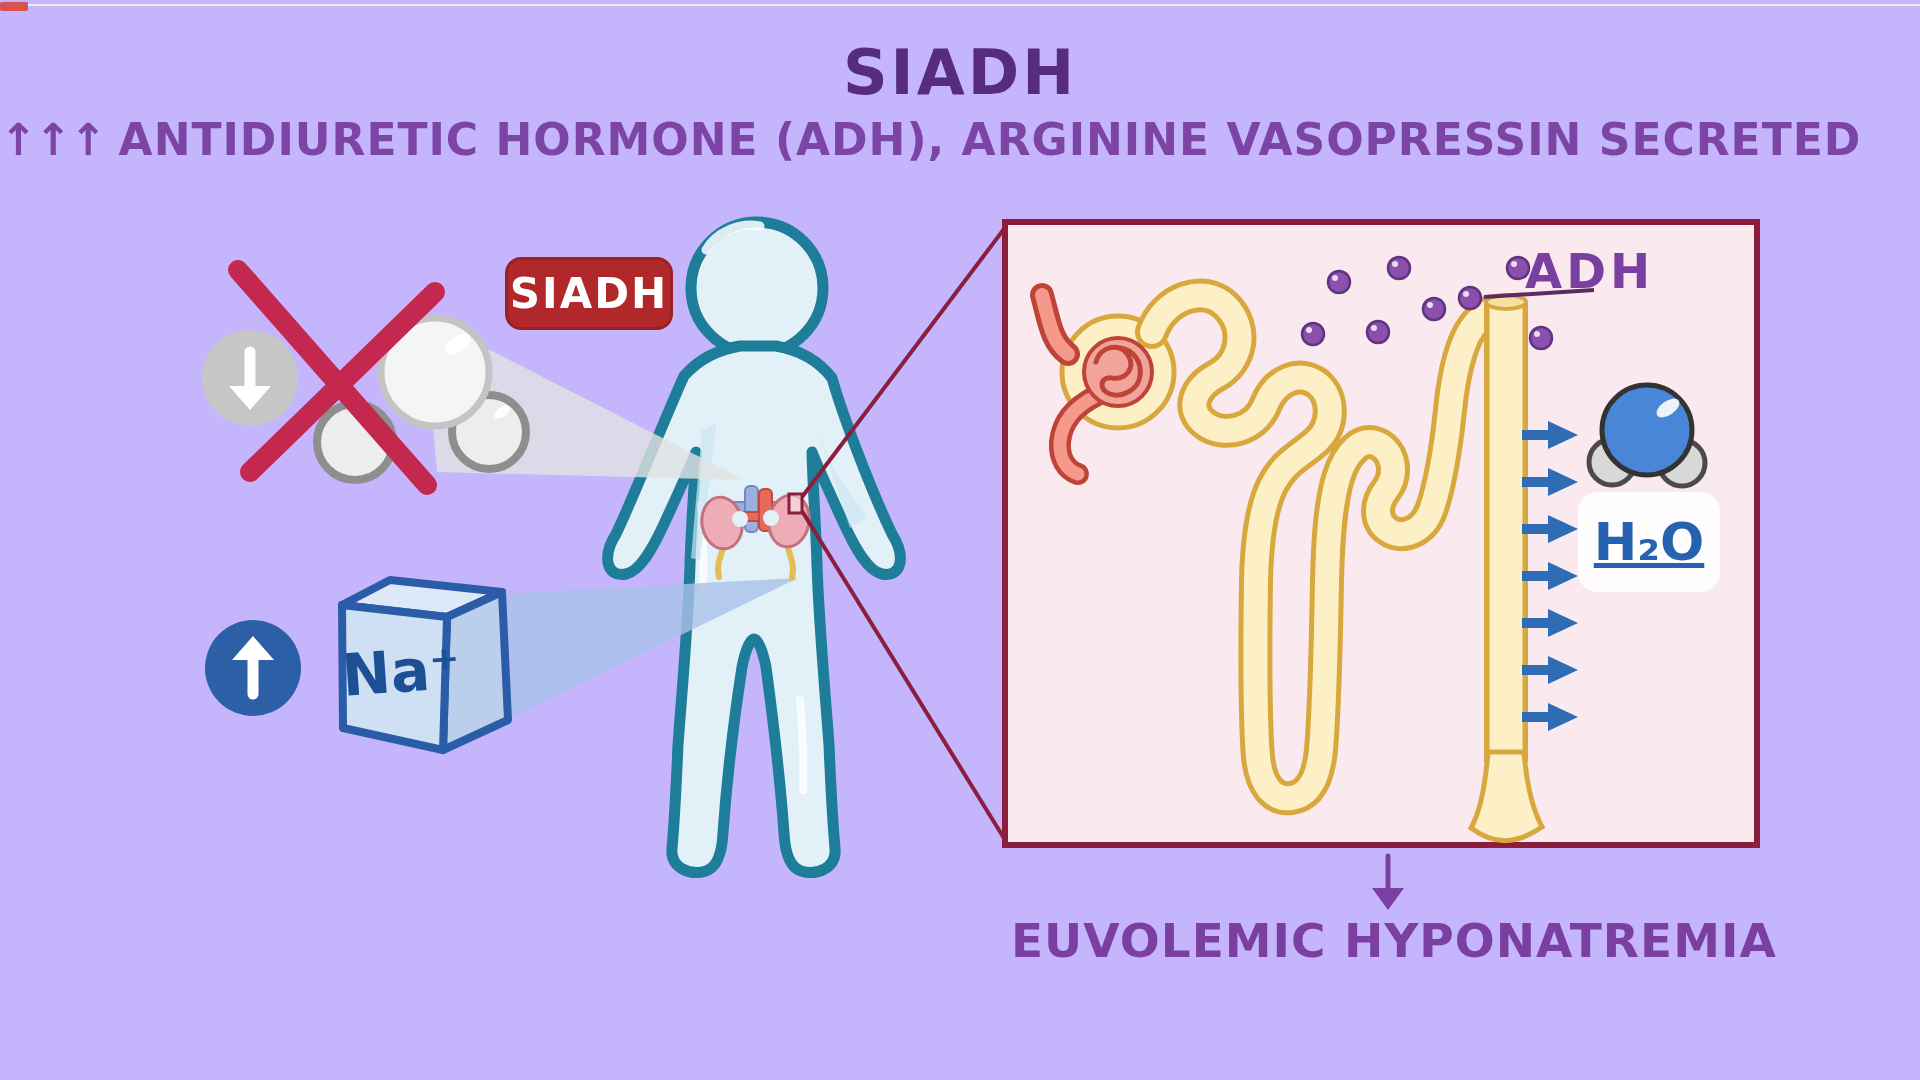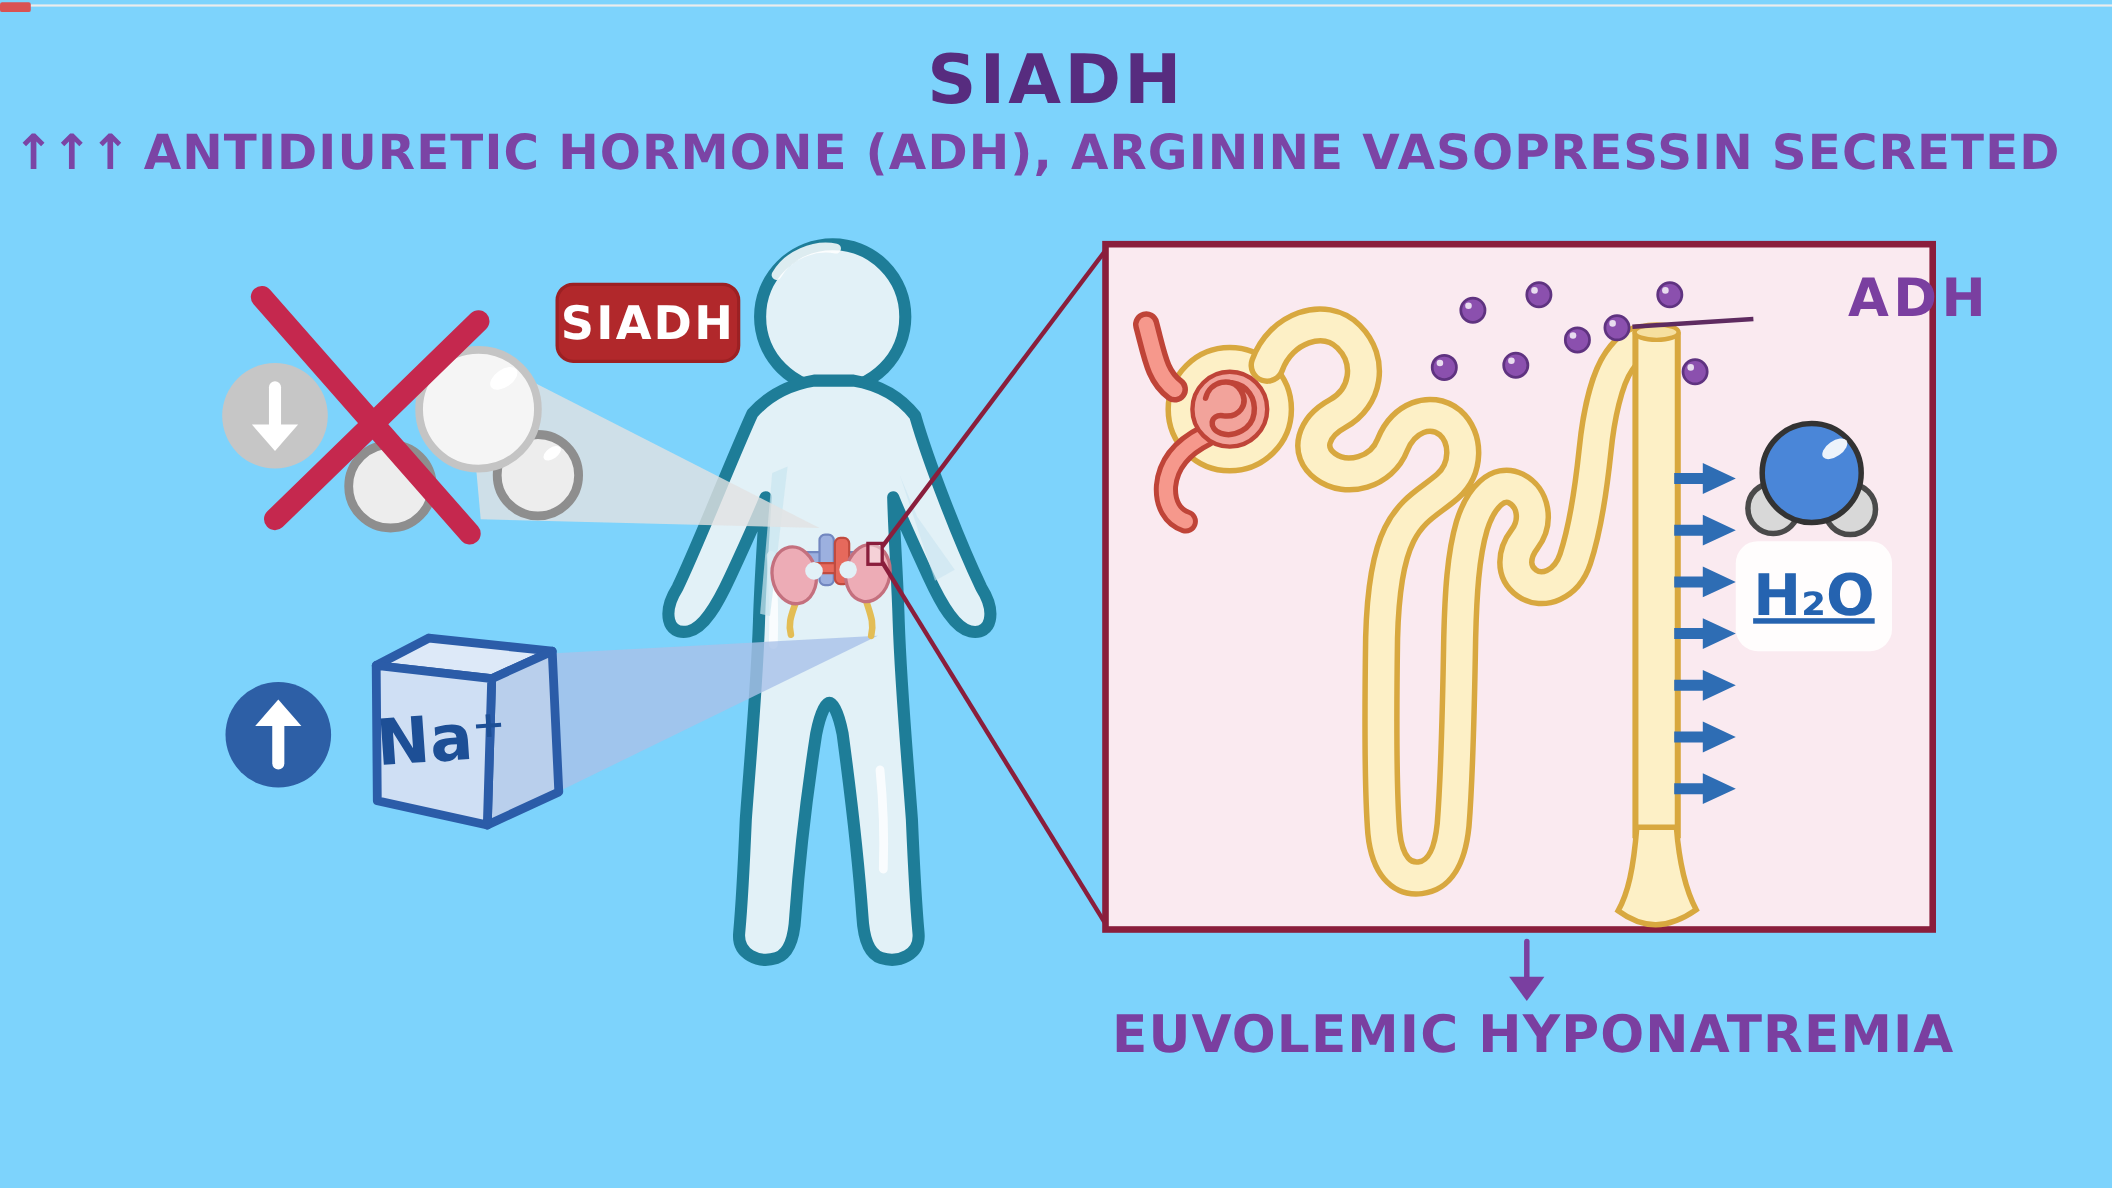--- a/index.html
+++ b/index.html
@@ -1,30 +1,30 @@
 <!DOCTYPE html>
 <html><head>
 <meta charset="utf-8">
 <style>
   html,body{margin:0;padding:0;background:#ffffff;}
-  .canvas{position:relative;width:1920px;height:1080px;background:#7dd3fc;overflow:hidden;
+  .canvas{position:relative;width:1920px;height:1080px;background:#c4b5fd;overflow:hidden;
           font-family:"DejaVu Sans","Liberation Sans",sans-serif;}
   .abs{position:absolute;}
   svg{position:absolute;left:0;top:0;}
   .topline{left:0;top:4px;width:1920px;height:2px;background:#ececec;}
   .redmark{left:0;top:2px;width:28px;height:9px;background:#d95252;border-radius:2px;}
   .title{left:0;top:36px;width:1920px;text-align:center;font-size:62px;font-weight:800;
          color:#572c7f;letter-spacing:3px;}
   .subtitle{left:0;top:114px;width:1774px;text-align:center;font-size:44px;font-weight:700;
-            color:#7b44a5;letter-spacing:1px;white-space:nowrap;margin-left:12px;}
+            color:#7b44a5;letter-spacing:1px;white-space:nowrap;}
   .subtitle .arrows{margin-right:14px;letter-spacing:-2px;}
   .badge{left:505px;top:257px;width:168px;height:73px;background:#b1282b;border:3px solid #9c2023;
          border-radius:16px;display:flex;align-items:center;justify-content:center;
          color:#ffffff;font-size:42px;font-weight:800;letter-spacing:2px;box-sizing:border-box;}
-  .adh-label{left:1680px;top:243px;font-size:48px;font-weight:800;color:#7a3fa0;letter-spacing:4px;}
+  .adh-label{left:1525px;top:243px;font-size:48px;font-weight:800;color:#7a3fa0;letter-spacing:4px;}
   .h2o-box{left:1578px;top:492px;width:142px;height:100px;background:#fffdfd;border-radius:20px;
            display:flex;align-items:center;justify-content:center;font-size:52px;font-weight:800;
            color:#2563b0;text-decoration:underline;}
   .na-label{left:342px;top:638px;width:110px;text-align:center;font-size:58px;font-weight:800;
             color:#1d4f96;transform:rotate(-4deg);}
   .caption{left:1011px;top:913px;width:740px;text-align:center;font-size:47px;font-weight:800;
            color:#7a3fa0;letter-spacing:1px;white-space:nowrap;}
 </style>
 </head>
 <body>

